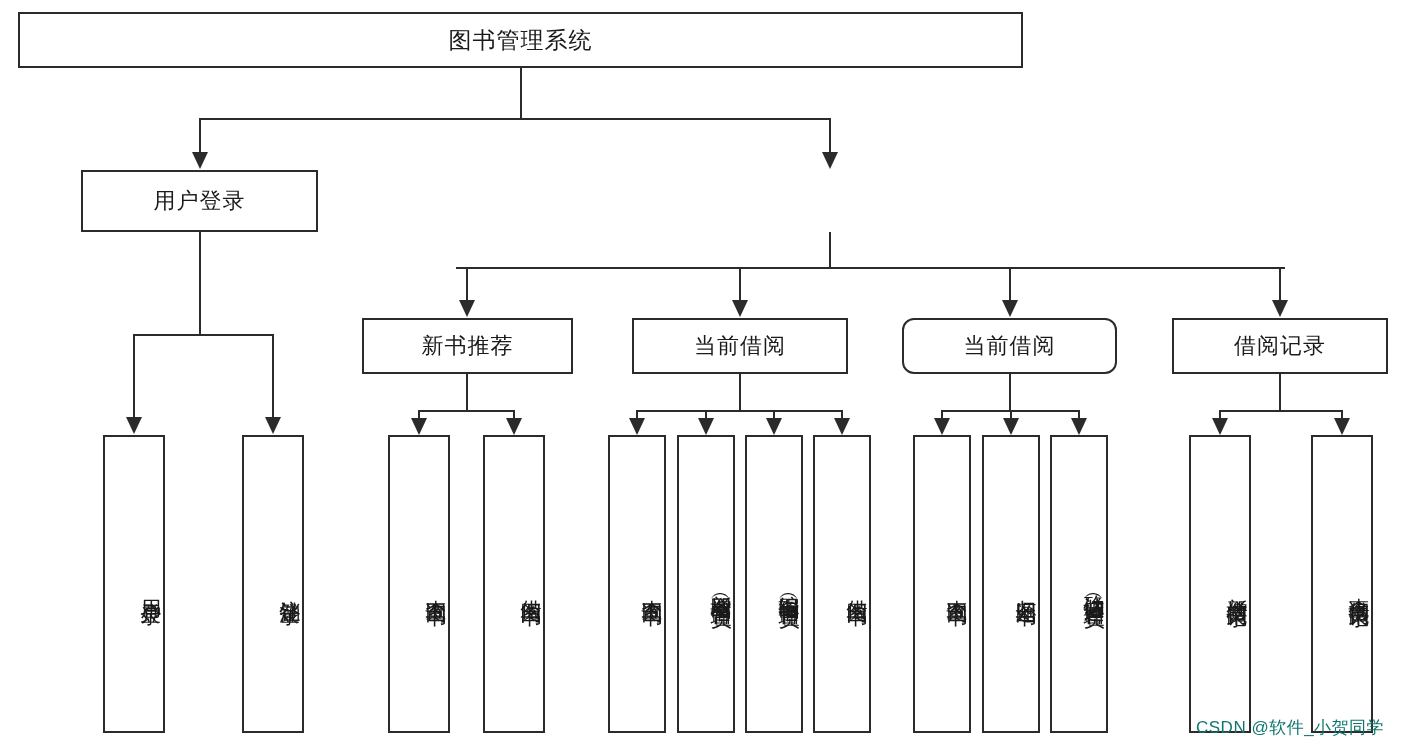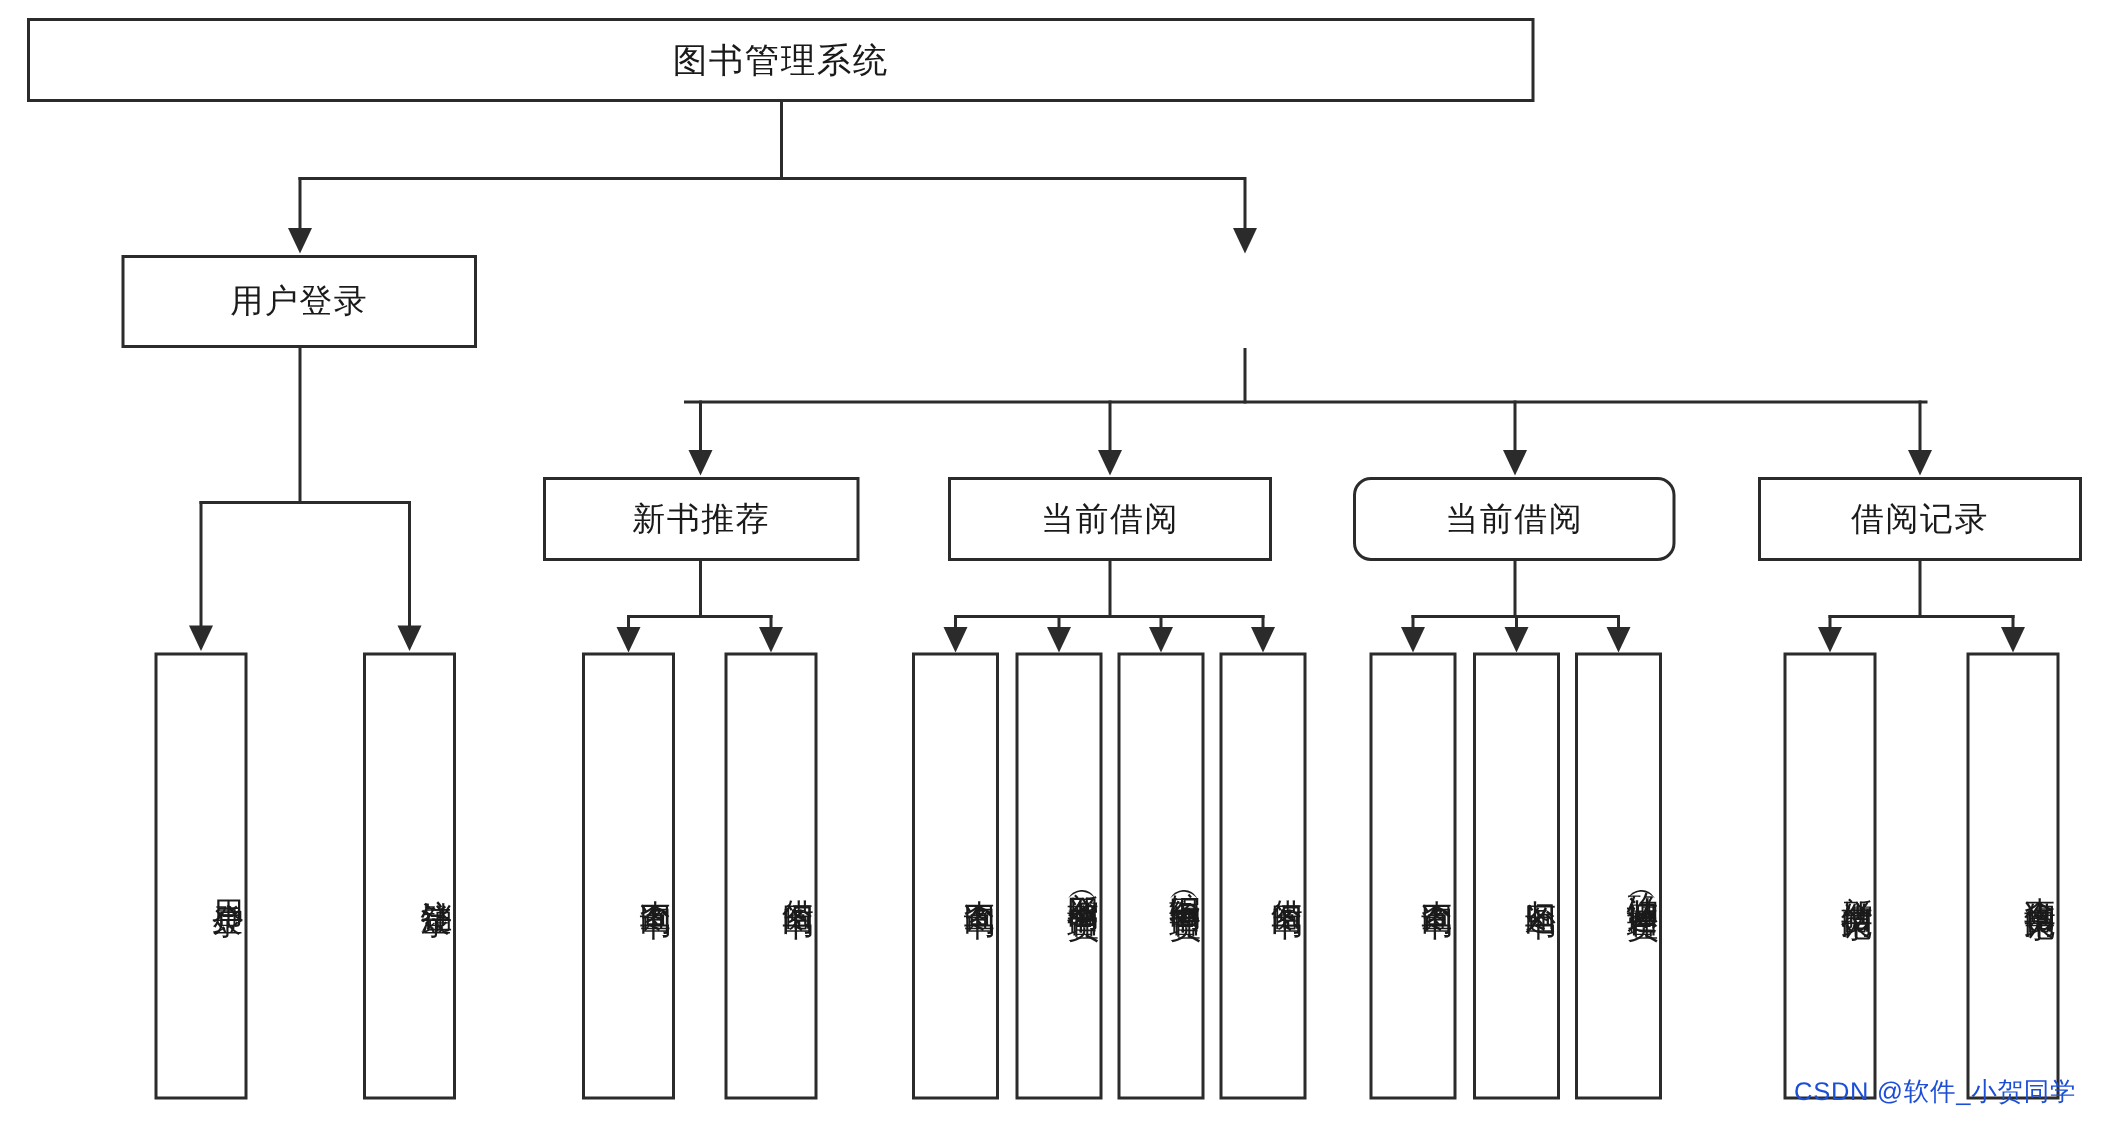--- a/index.html
+++ b/index.html
@@ -58,21 +58,21 @@
     position: absolute;
     width: 0;
     height: 0;
     border-left: 8px solid transparent;
     border-right: 8px solid transparent;
     border-top: 17px solid #2b2b2b;
   }
   .watermark {
     position: absolute;
     font-size: 17px;
-    color: #1d4ed8;
+    color: #0f766e;
     white-space: nowrap;
     letter-spacing: 0.5px;
   }
 </style>
 </head>
 <body>
 
 <div id="canvas">
 
   <div class="node h root" id="node-root" style="left: 18px; top: 12px; width: 1005px; height: 56px;">

